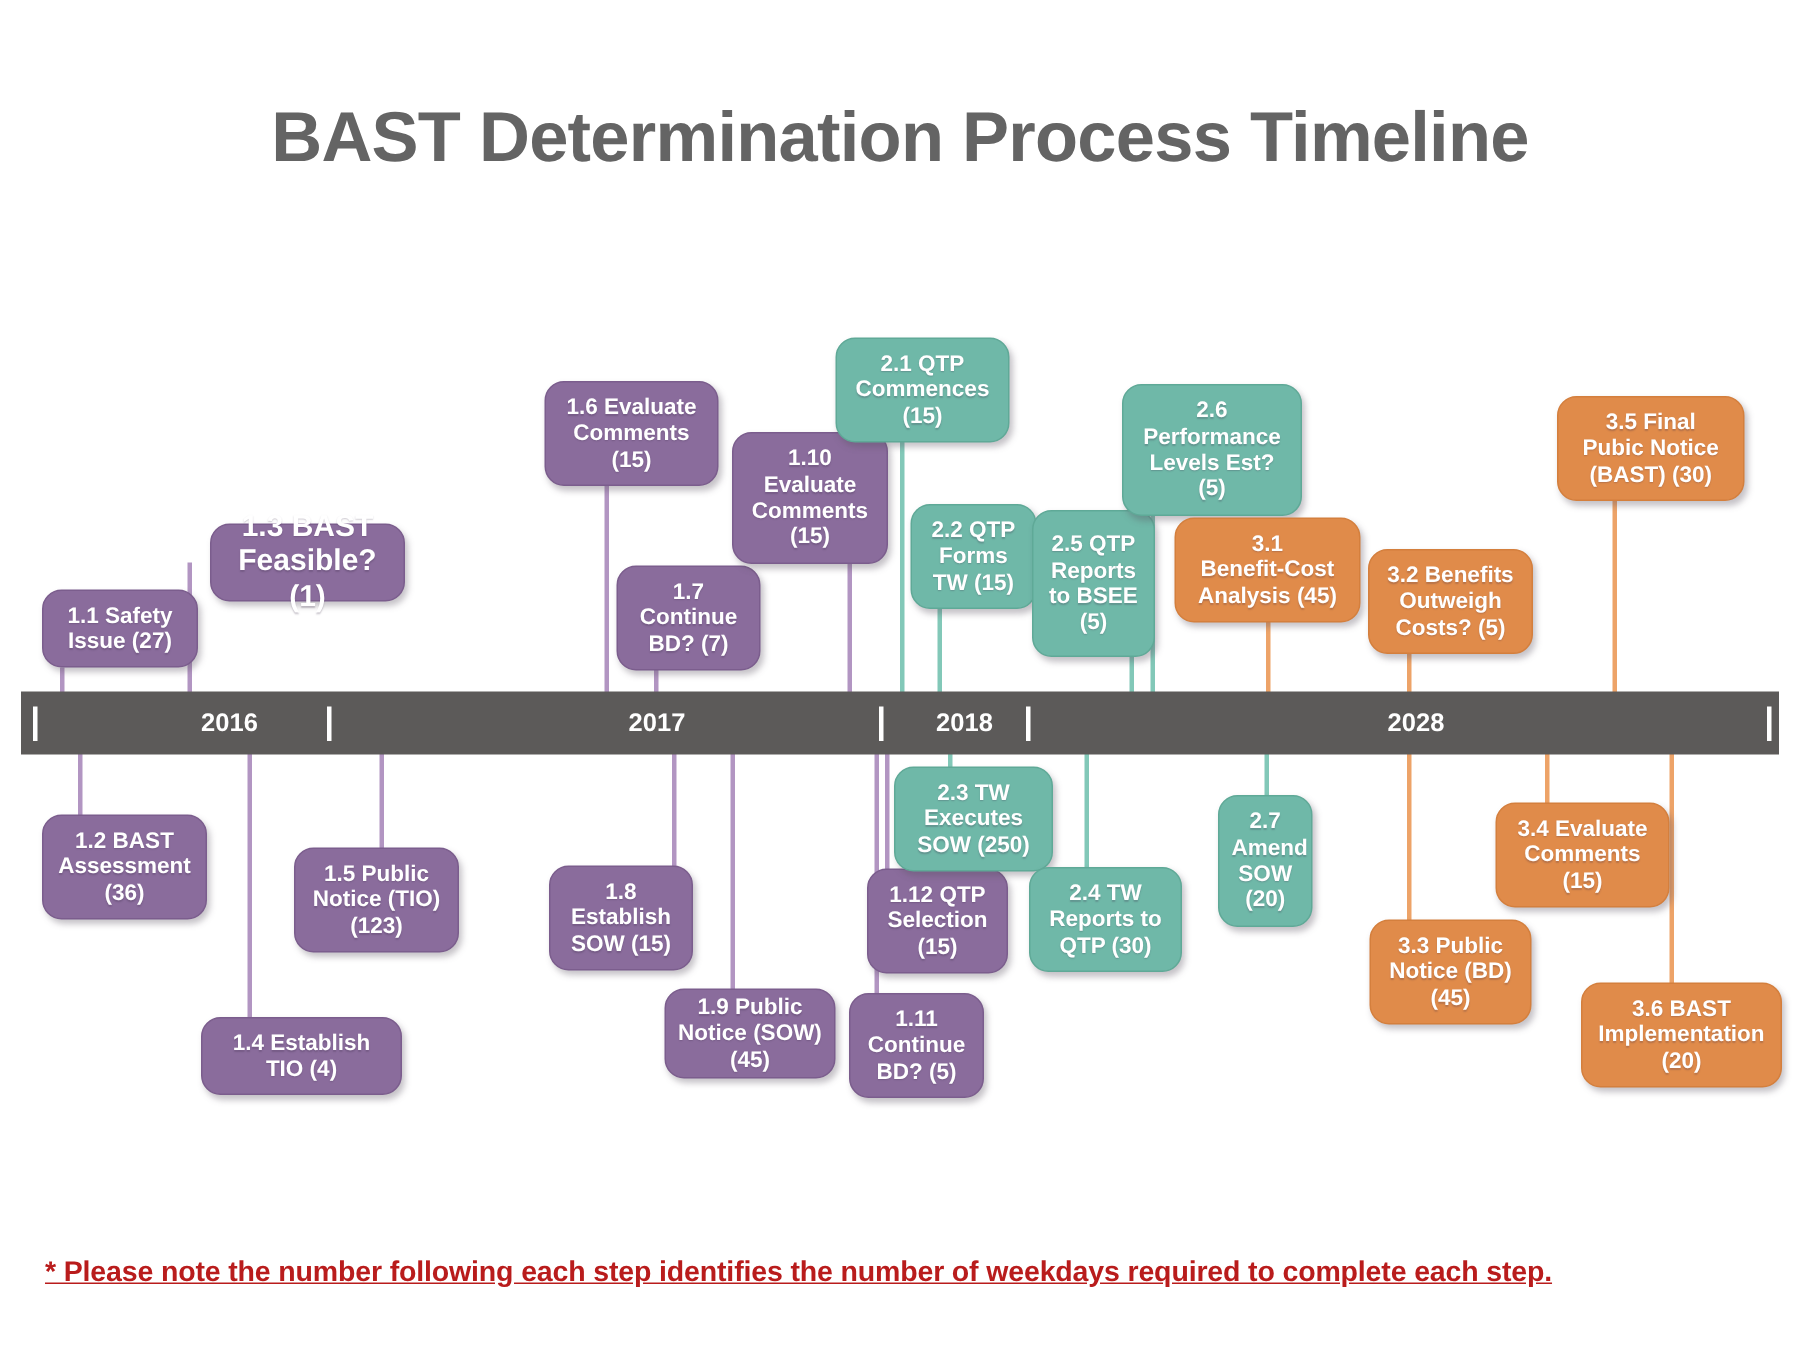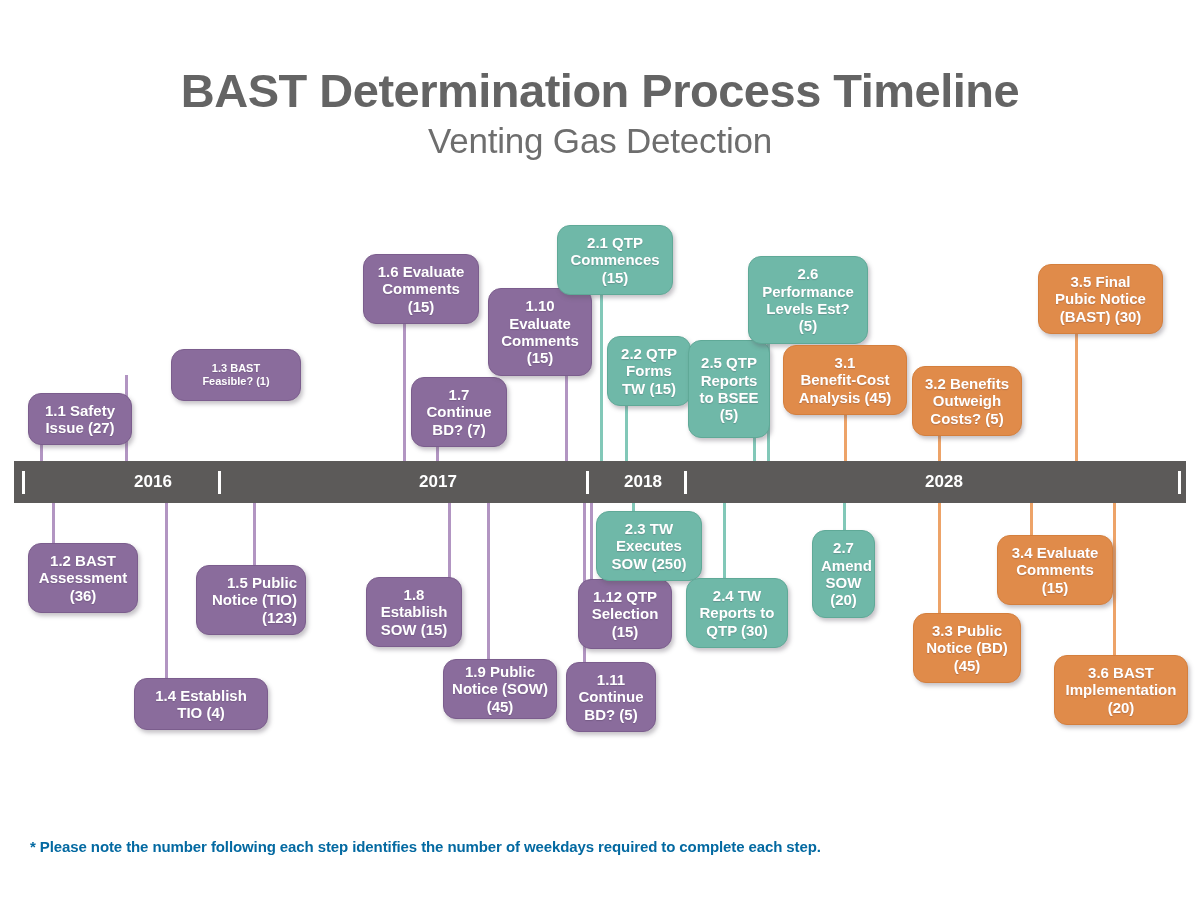--- a/index.html
+++ b/index.html
@@ -54,32 +54,32 @@
   }
   .node span{display:block;width:100%;}
 
   .node.purple{background:#8a6c9c;border:1px solid #7b5d8d;}
   .node.teal  {background:#6fb8a8;border:1px solid #5fa997;}
   .node.orange{background:#e08b4a;border:1px solid #d47f3d;}
 
   
   .footnote{
     position:absolute;left:30px;top:838px;width:1100px;
-    font-size:15px;font-weight:bold;color:#0369a1;letter-spacing:-0.1px;
+    font-size:19px;font-weight:bold;color:#b91c1c;letter-spacing:-0.1px;
     white-space:nowrap;
+    text-decoration:underline;
   }
 </style>
 </head>
 <body>
 
 <div id="stage">
 
   <div class="title-block">
     <div class="main-title">BAST Determination Process Timeline</div>
-    <div class="sub-title">Venting Gas Detection</div>
   </div>
 
   <div id="stems-layer">
       <div class="stem" style="left: 40px; top: 445px; height: 18px; background: rgb(178, 149, 194);"></div>
       <div class="stem" style="left: 125px; top: 375px; height: 88px; background: rgb(178, 149, 194);"></div>
       <div class="stem" style="left: 403px; top: 320px; height: 143px; background: rgb(178, 149, 194);"></div>
       <div class="stem" style="left: 436px; top: 442px; height: 21px; background: rgb(178, 149, 194);"></div>
       <div class="stem" style="left: 565px; top: 372px; height: 91px; background: rgb(178, 149, 194);"></div>
       <div class="stem" style="left: 600px; top: 291px; height: 172px; background: rgb(130, 200, 184);"></div>
       <div class="stem" style="left: 625px; top: 402px; height: 61px; background: rgb(130, 200, 184);"></div>
@@ -116,21 +116,21 @@
         <div class="year-tick" style="left: 572px;"></div>
         <div class="year-tick" style="left: 670px;"></div>
         <div class="year-tick" style="left: 1164px;"></div>
       </div>
   </div>
 
   <div id="nodes-layer">
       <div class="node purple" style="left: 28px; top: 393px; width: 104px; height: 52px; font-size: 15px;">
         <span>1.1 Safety<br>Issue (27)</span>
       </div>
-      <div class="node purple" style="left: 140px; top: 349px; width: 130px; height: 52px; font-size: 11px; margin-left: 31px;">
+      <div class="node purple" style="left: 140px; top: 349px; width: 130px; height: 52px; font-size: 20px;">
         <span>1.3 BAST<br>Feasible? (1)</span>
       </div>
       <div class="node purple" style="left: 363px; top: 254px; width: 116px; height: 70px; font-size: 15px;">
         <span>1.6 Evaluate<br>Comments<br>(15)</span>
       </div>
       <div class="node purple" style="left: 411px; top: 377px; width: 96px; height: 70px; font-size: 15px;">
         <span>1.7<br>Continue<br>BD? (7)</span>
       </div>
       <div class="node purple" style="left: 488px; top: 288px; width: 104px; height: 88px; font-size: 15px;">
         <span>1.10<br>Evaluate<br>Comments<br>(15)</span>
@@ -152,21 +152,21 @@
       </div>
       <div class="node orange" style="left: 912px; top: 366px; width: 110px; height: 70px; font-size: 15px;">
         <span>3.2 Benefits<br>Outweigh<br>Costs? (5)</span>
       </div>
       <div class="node orange" style="left: 1038px; top: 264px; width: 125px; height: 70px; font-size: 15px;">
         <span>3.5 Final<br>Pubic Notice<br>(BAST) (30)</span>
       </div>
       <div class="node purple" style="left: 28px; top: 543px; width: 110px; height: 70px; font-size: 15px;">
         <span>1.2 BAST<br>Assessment<br>(36)</span>
       </div>
-      <div class="node purple" style="left: 196px; top: 565px; width: 110px; height: 70px; font-size: 15px; text-align: right;">
+      <div class="node purple" style="left: 196px; top: 565px; width: 110px; height: 70px; font-size: 15px;">
         <span>1.5 Public<br>Notice (TIO)<br>(123)</span>
       </div>
       <div class="node purple" style="left: 134px; top: 678px; width: 134px; height: 52px; font-size: 15px;">
         <span>1.4 Establish<br>TIO (4)</span>
       </div>
       <div class="node purple" style="left: 366px; top: 577px; width: 96px; height: 70px; font-size: 15px;">
         <span>1.8<br>Establish<br>SOW (15)</span>
       </div>
       <div class="node purple" style="left: 443px; top: 659px; width: 114px; height: 60px; font-size: 15px;">
         <span>1.9 Public<br>Notice (SOW)<br>(45)</span>

